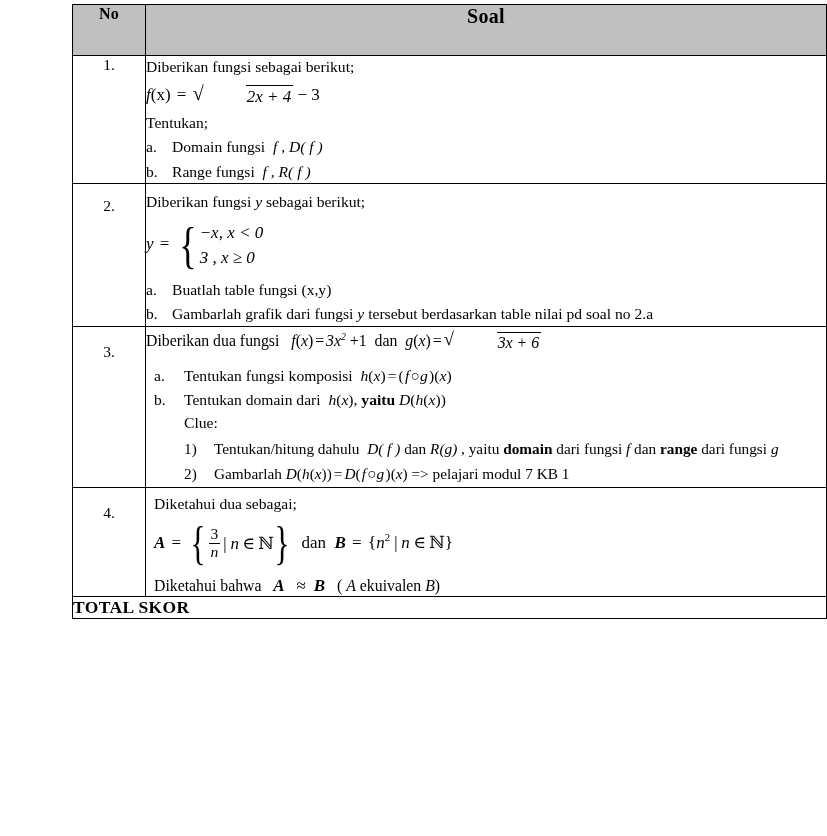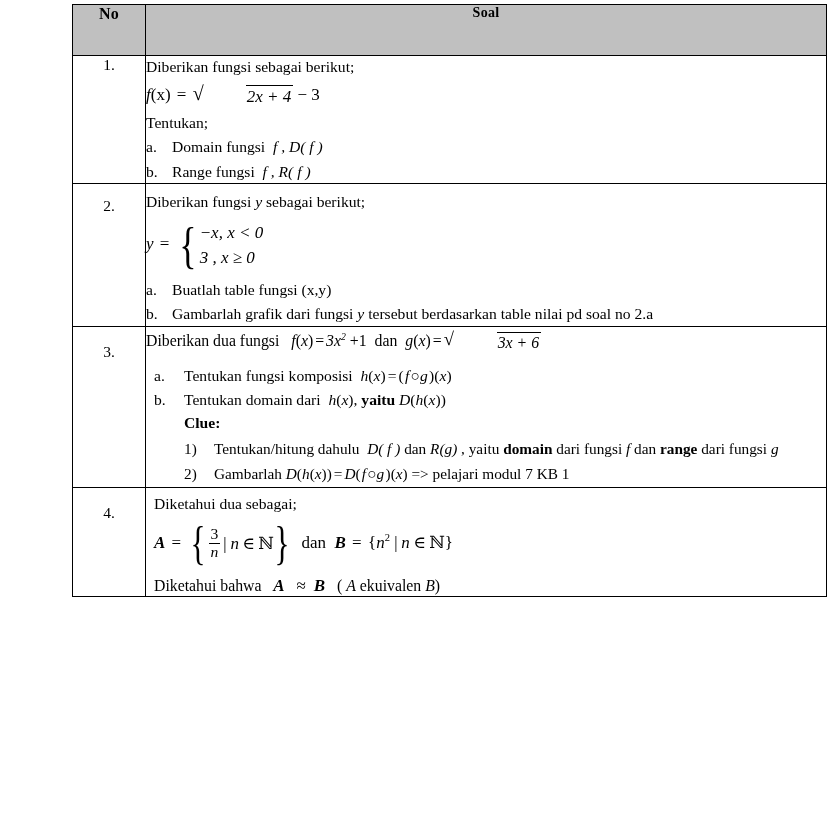--- a/index.html
+++ b/index.html
@@ -47,21 +47,21 @@
   thead th {
     background: #c0c0c0 !important;
     font-weight: bold;
     text-align: center;
     font-size: 16.5px;
     height: 50px;
     vertical-align: middle;
     letter-spacing: .3px;
   }
   thead th.th-no { font-size: 16px; }
-  thead th.th-soal { font-size: 14px; }
+  thead th.th-soal { font-size: 20px; }
 
   
   td.no-cell {
     text-align: center;
     font-size: 15.5px;
     padding-top: 10px;
   }
   td.no-cell.pad-mid { padding-top: 13px; }
   td.no-cell.pad-lg  { padding-top: 16px; }
 
@@ -310,21 +310,21 @@
           <div class="lettered wide" style="margin-left:8px;">
             <span class="marker">a.</span>
             <span class="body"><span>Tentukan fungsi komposisi</span>&nbsp;&nbsp;<span class="m mi">h<span class="opn">(</span>x<span class="opn">)</span><span class="op">=</span><span class="opn">(</span> f <span class="opn">○</span>g <span class="opn">)(</span>x<span class="opn">)</span></span></span>
           </div>
 
           <div class="lettered wide" style="margin-left:8px;">
             <span class="marker">b.</span>
             <span class="body"><span>Tentukan domain dari</span>&nbsp;&nbsp;<span class="m mi">h<span class="opn">(</span>x<span class="opn">),</span>&nbsp;<span class="opn" style="font-style:normal;font-weight:bold;">yaitu</span>&nbsp;D<span class="opn">(</span>h<span class="opn">(</span>x<span class="opn">))</span></span></span>
           </div>
 
-          <div class="line" style="margin-left:38px;font-weight:bold;">Clue:</div>
+          <div class="line" style="margin-left:38px;">Clue:</div>
 
           <div class="cluebox" style="margin-left:38px;">
 
             <div class="numbered">
               <span class="marker">1)</span>
               <span class="body"><span>Tentukan/hitung dahulu</span>&nbsp;&nbsp;<span class="m mi">D( f )</span>&nbsp;<span>dan</span>&nbsp;<span class="m mi">R(g)</span>&nbsp;<span>, yaitu</span>&nbsp;<span class="mb">domain</span>&nbsp;<span>dari fungsi</span>&nbsp;<span class="m mi">f</span>&nbsp;<span>dan</span> <span class="mb">range</span>&nbsp;<span>dari fungsi</span>&nbsp;<span class="m mi">g</span></span>
             </div>
 
             <div class="numbered">
               <span class="marker">2)</span>
@@ -370,17 +370,20 @@
             <span>Diketahui bahwa</span>&nbsp;&nbsp;
             <span class="m mbi" style="font-size:17px;">A</span>&nbsp;&nbsp;
             <span class="opn" style="font-size:17px;">≈</span>&nbsp;
             <span class="m mbi" style="font-size:17px;">B</span>&nbsp;&nbsp;
             <span class="m">(&nbsp;<span class="mi">A</span> ekuivalen <span class="mi">B</span>)</span>
           </div>
 
         </td>
       </tr>
 
+      <tr>
+        <td class="total-cell" colspan="2">TOTAL SKOR</td>
+      </tr>
 
     </tbody>
   </table>
 
 </div>
 
 </body></html>

